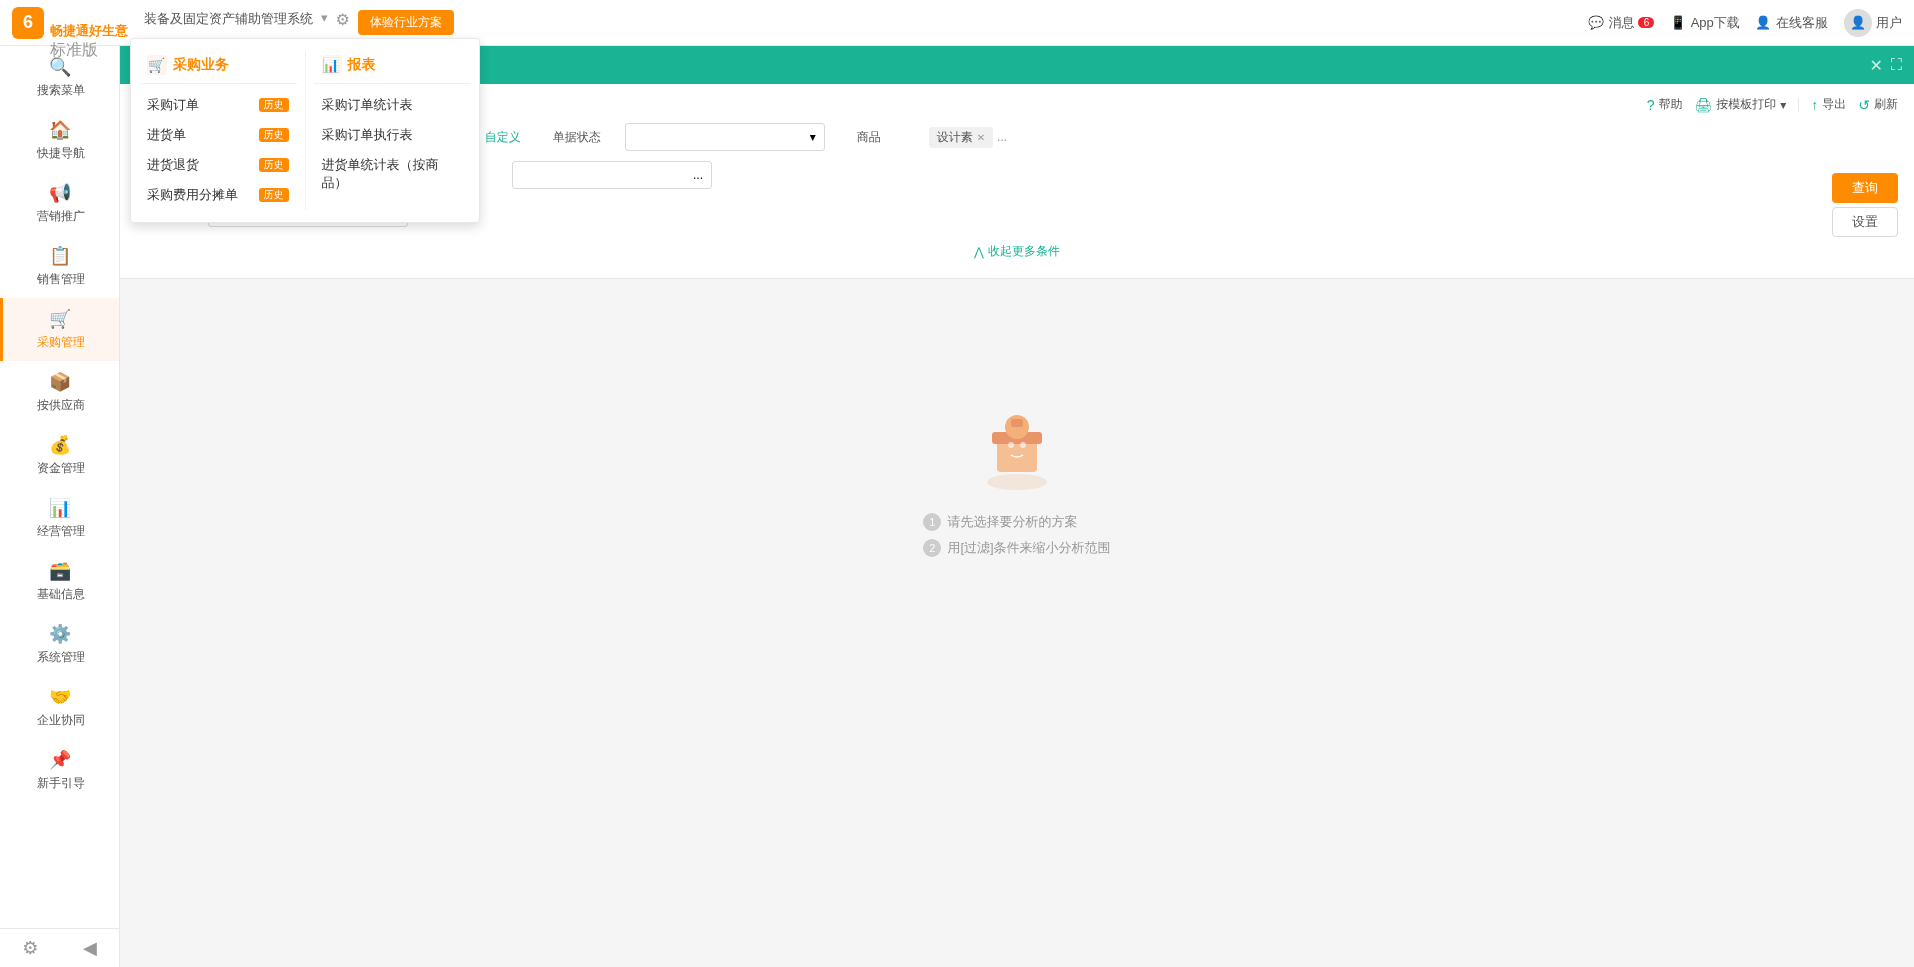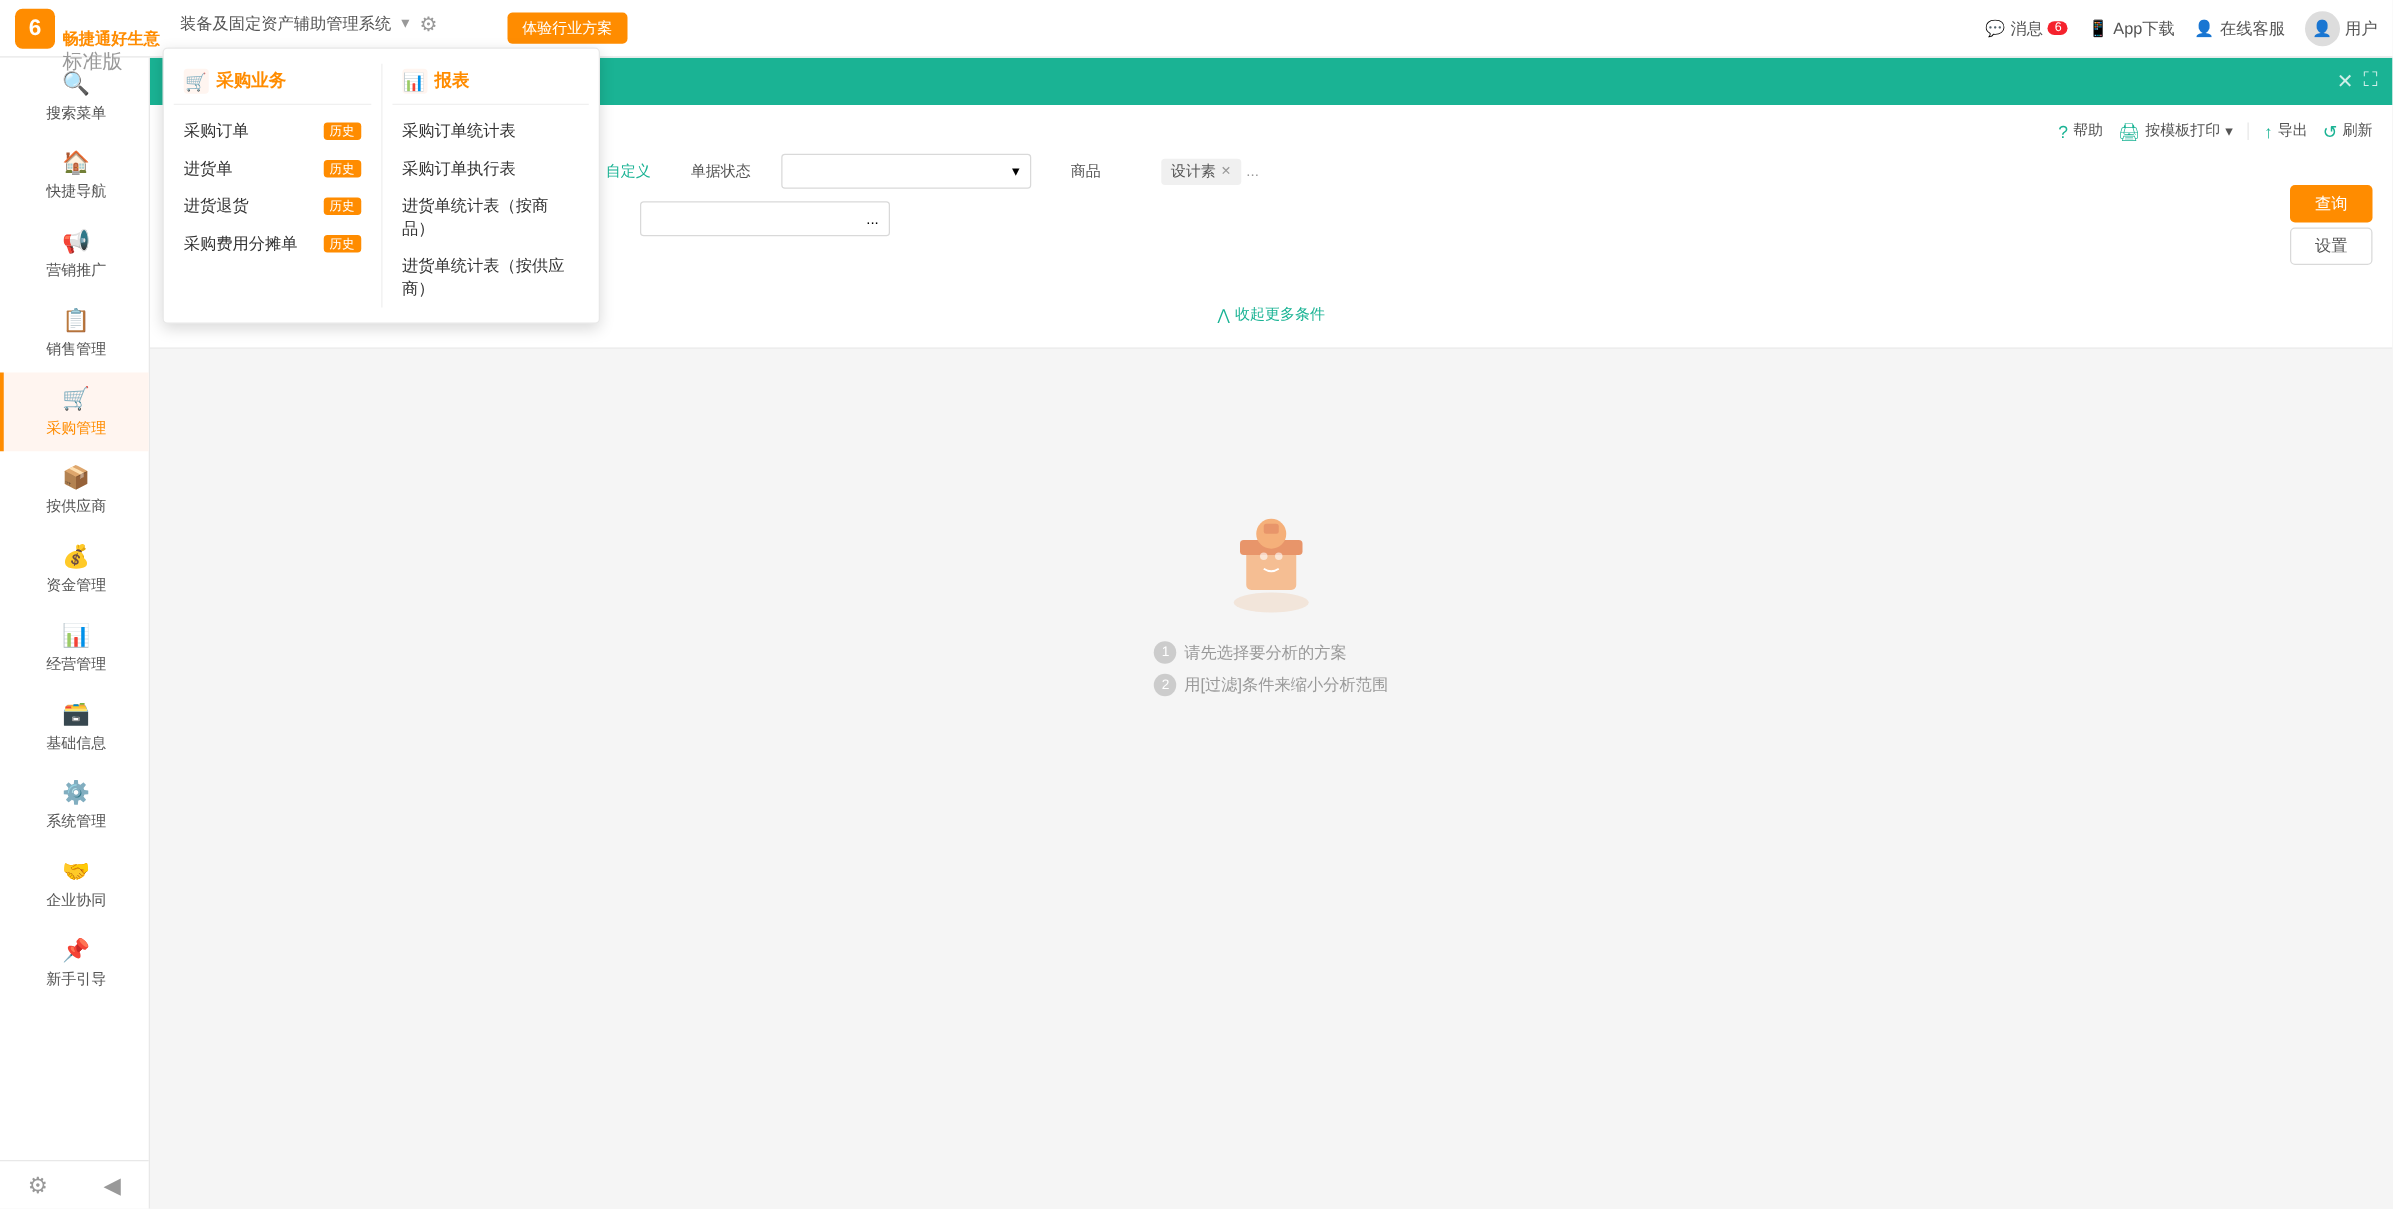--- a/index.html
+++ b/index.html
@@ -68,21 +68,20 @@
       font-size: 16px;
     }
     .industry-btn {
       background: #ff8c00;
       color: white;
       border: none;
       border-radius: 4px;
       padding: 4px 12px;
       cursor: pointer;
       font-size: 12px;
-      margin-left: 48px;
     }
 
     .header-right {
       display: flex;
       align-items: center;
       gap: 16px;
       color: #555;
       font-size: 13px;
     }
     .header-right-item {
@@ -566,21 +565,21 @@
           <div class="filter-toolbar-item">
             <span class="icon">↑</span>
             <span>导出</span>
           </div>
           <div class="filter-toolbar-item">
             <span class="icon">↺</span>
             <span>刷新</span>
           </div>
         </div>
 
-        <div style="display:flex; gap:16px; align-items:center;">
+        <div style="display:flex; gap:16px; align-items:flex-end;">
           <div style="flex:1;">
 
             <div class="filter-row">
               <span class="filter-label">日期</span>
               <div class="filter-date-range">
                 <input class="filter-input" value="2024-12-31" style="width: 120px;">
                 <div class="date-shortcuts">
                   <span class="date-shortcut">今天</span>
                   <span class="date-shortcut">近7天</span>
                   <span class="date-shortcut">更多</span>
@@ -699,18 +698,15 @@
     <div id="dropdown-col2-items">
         <div class="dropdown-item">
           <span>采购订单统计表</span>
         </div>
         <div class="dropdown-item">
           <span>采购订单执行表</span>
         </div>
         <div class="dropdown-item">
           <span>进货单统计表（按商品）</span>
         </div>
-        <div class="dropdown-item">
-          <span>进货单统计表（按供应商）</span>
-        </div>
       </div>
   </div>
 </div>
 
 </body></html>

